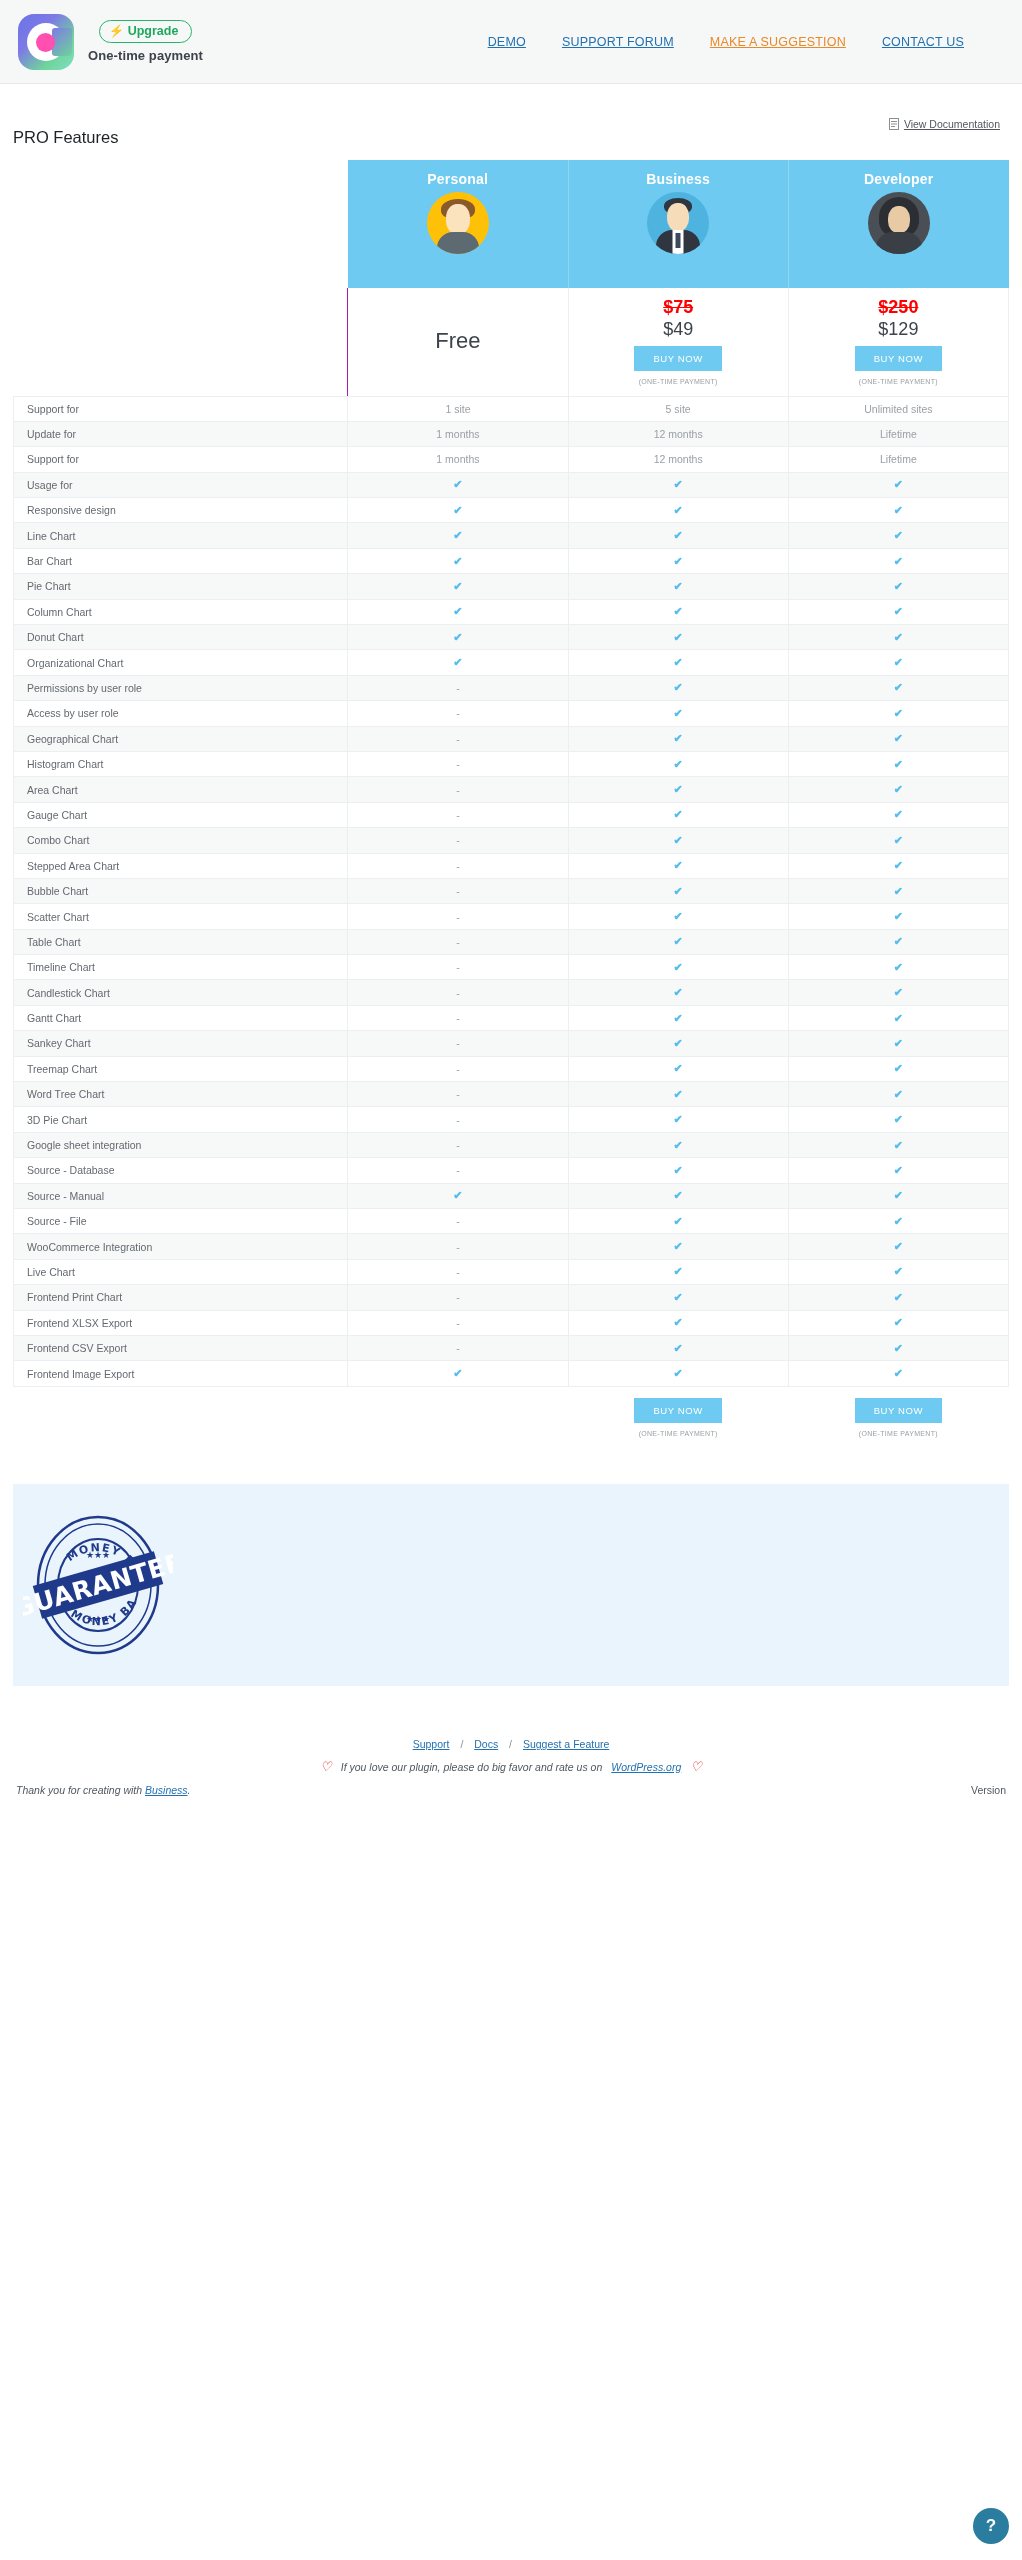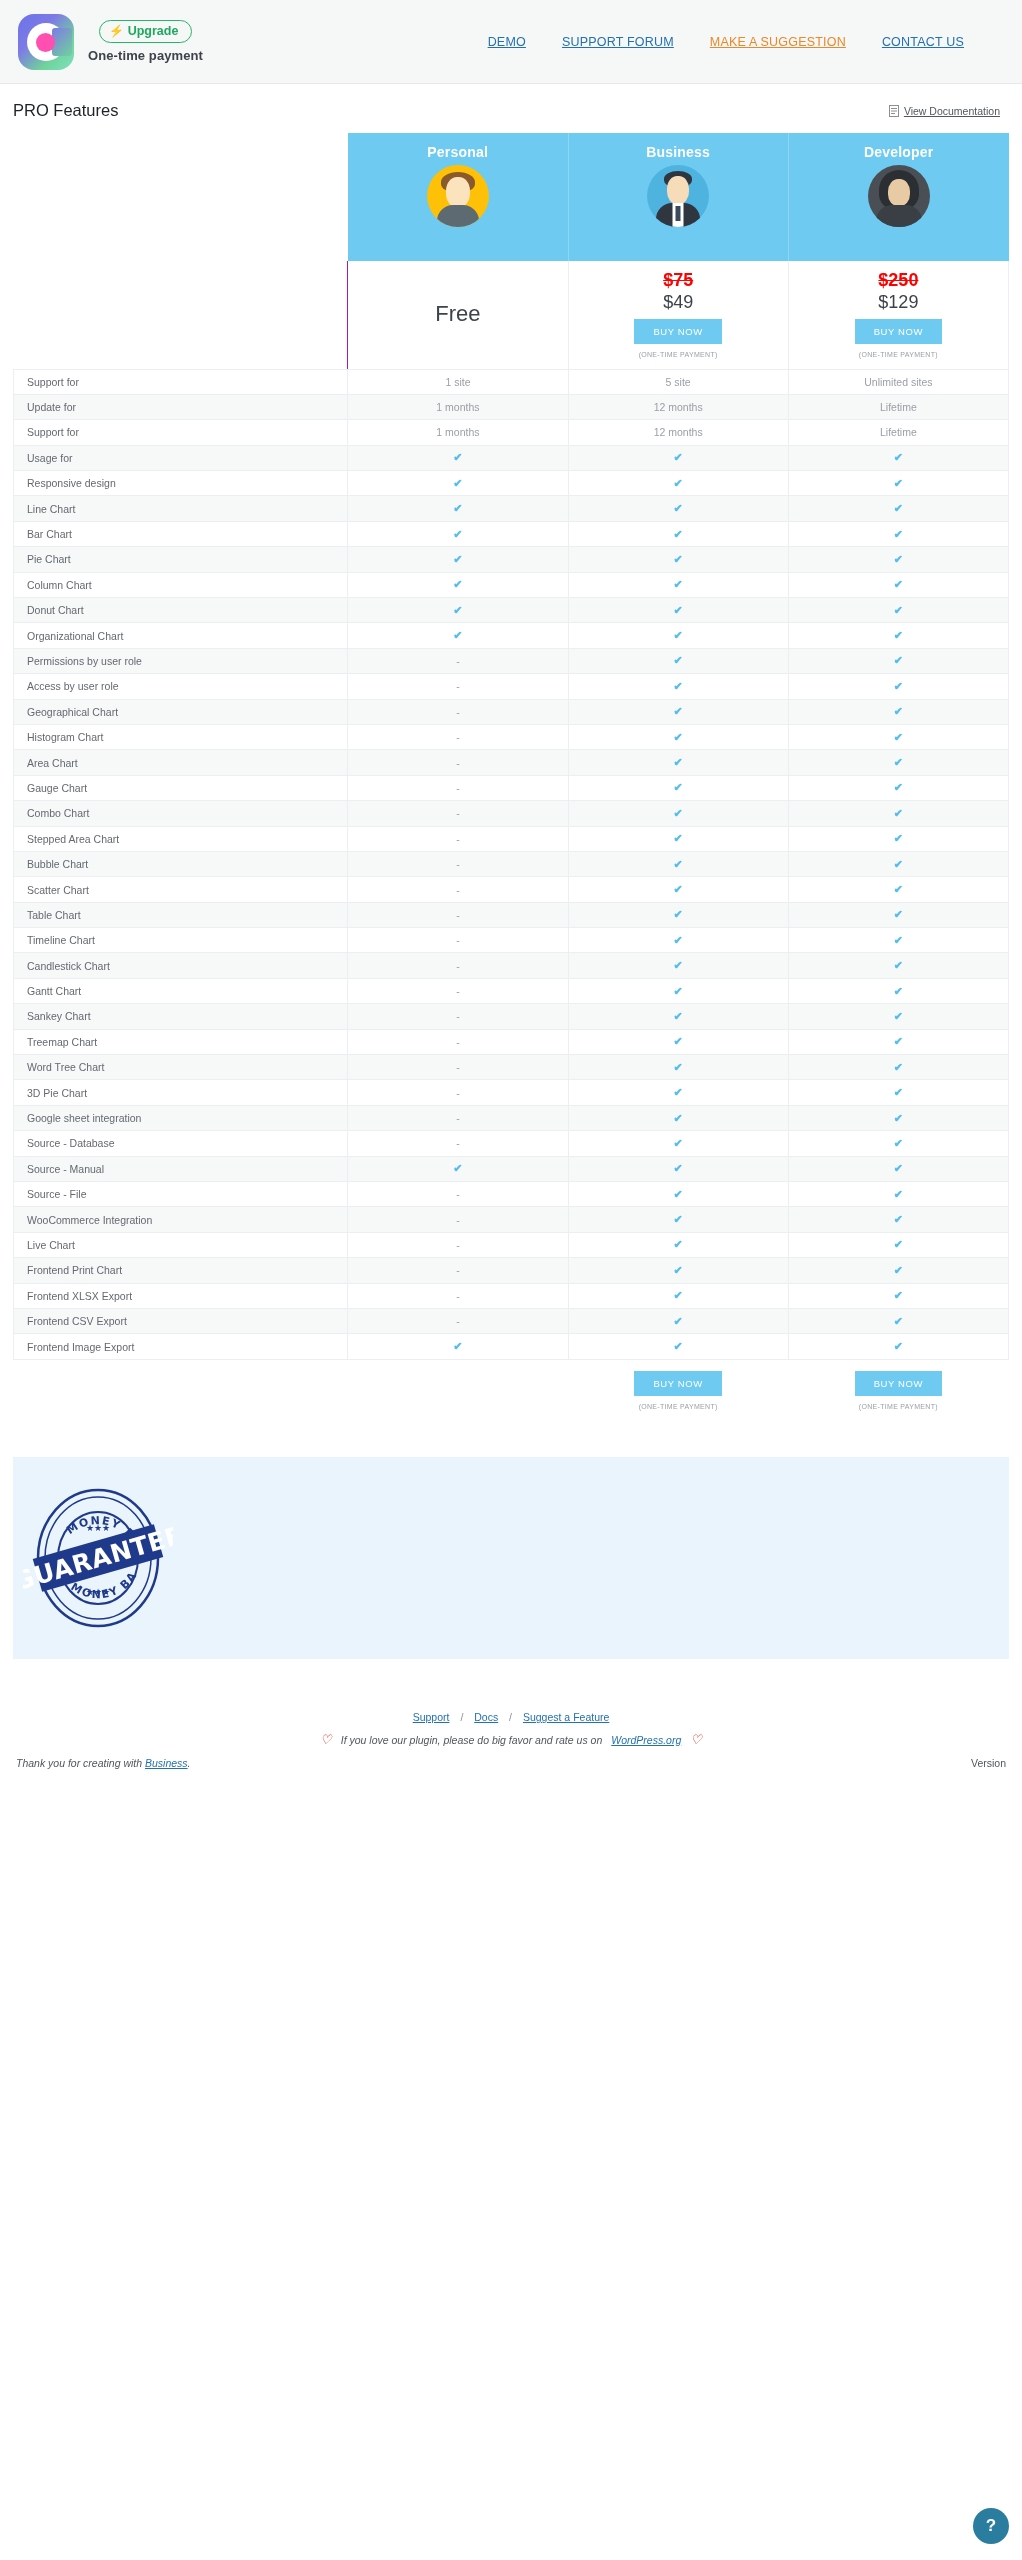--- a/index.html
+++ b/index.html
@@ -53,21 +53,21 @@
   .topnav a {
     font-size: 12.5px; text-decoration: underline; color: #2271b1;
     letter-spacing: .2px;
   }
   .topnav a.accent { color: #e8892a; }
 
   
   .page-head {
     display: flex; align-items: center; padding: 17px 22px 13px 13px;
   }
-  .page-title { font-size: 16.5px; font-weight: normal; color: #1d2327; }
+  .page-title { font-size: 16.5px; font-weight: normal; color: #1d2327; margin-top: 27px; }
   .doc-link { margin-left: auto; display: flex; align-items: flex-end; gap: 5px; }
   .doc-link a { font-size: 10.5px; color: #50575e; text-decoration: underline; }
   .doc-ico { width: 10px; height: 12px; flex: none; }
 
   
   .table-wrap { padding: 0 13px; }
   table.pricing { width: 100%; border-collapse: collapse; table-layout: fixed; }
   table.pricing col.c-feat { width: 33.6%; }
   table.pricing col.c-plan { width: 22.13%; }
 

